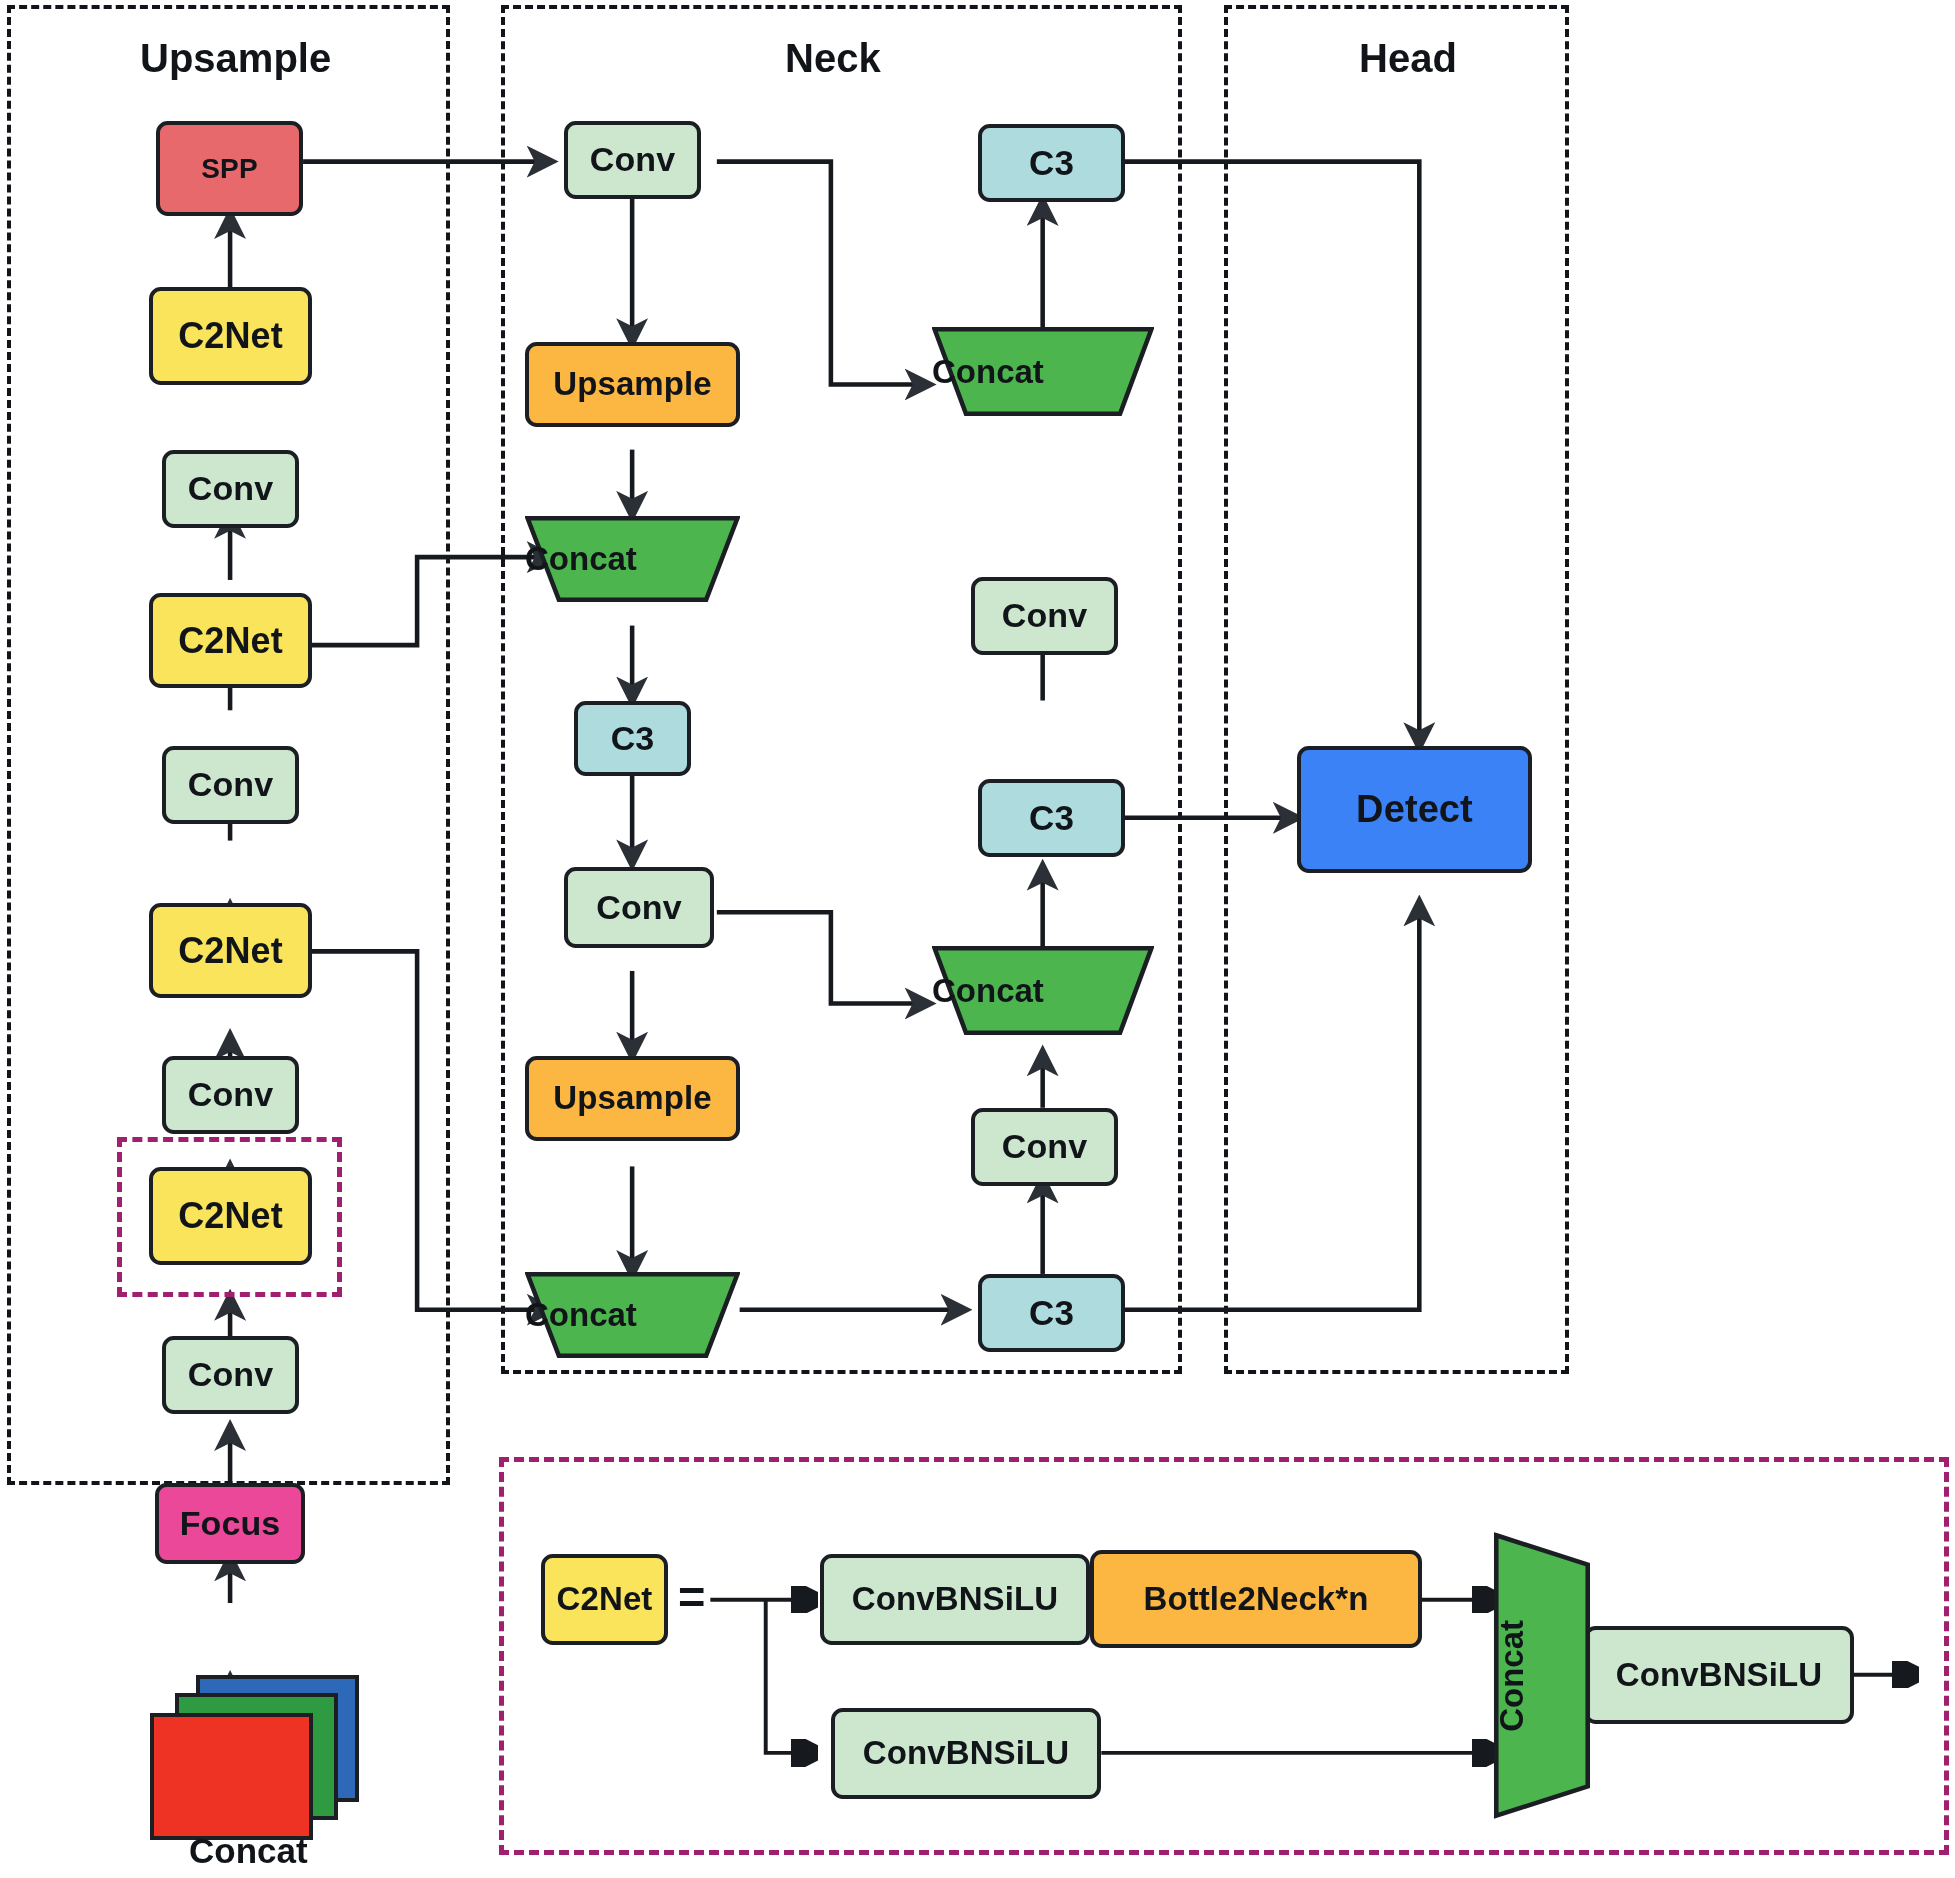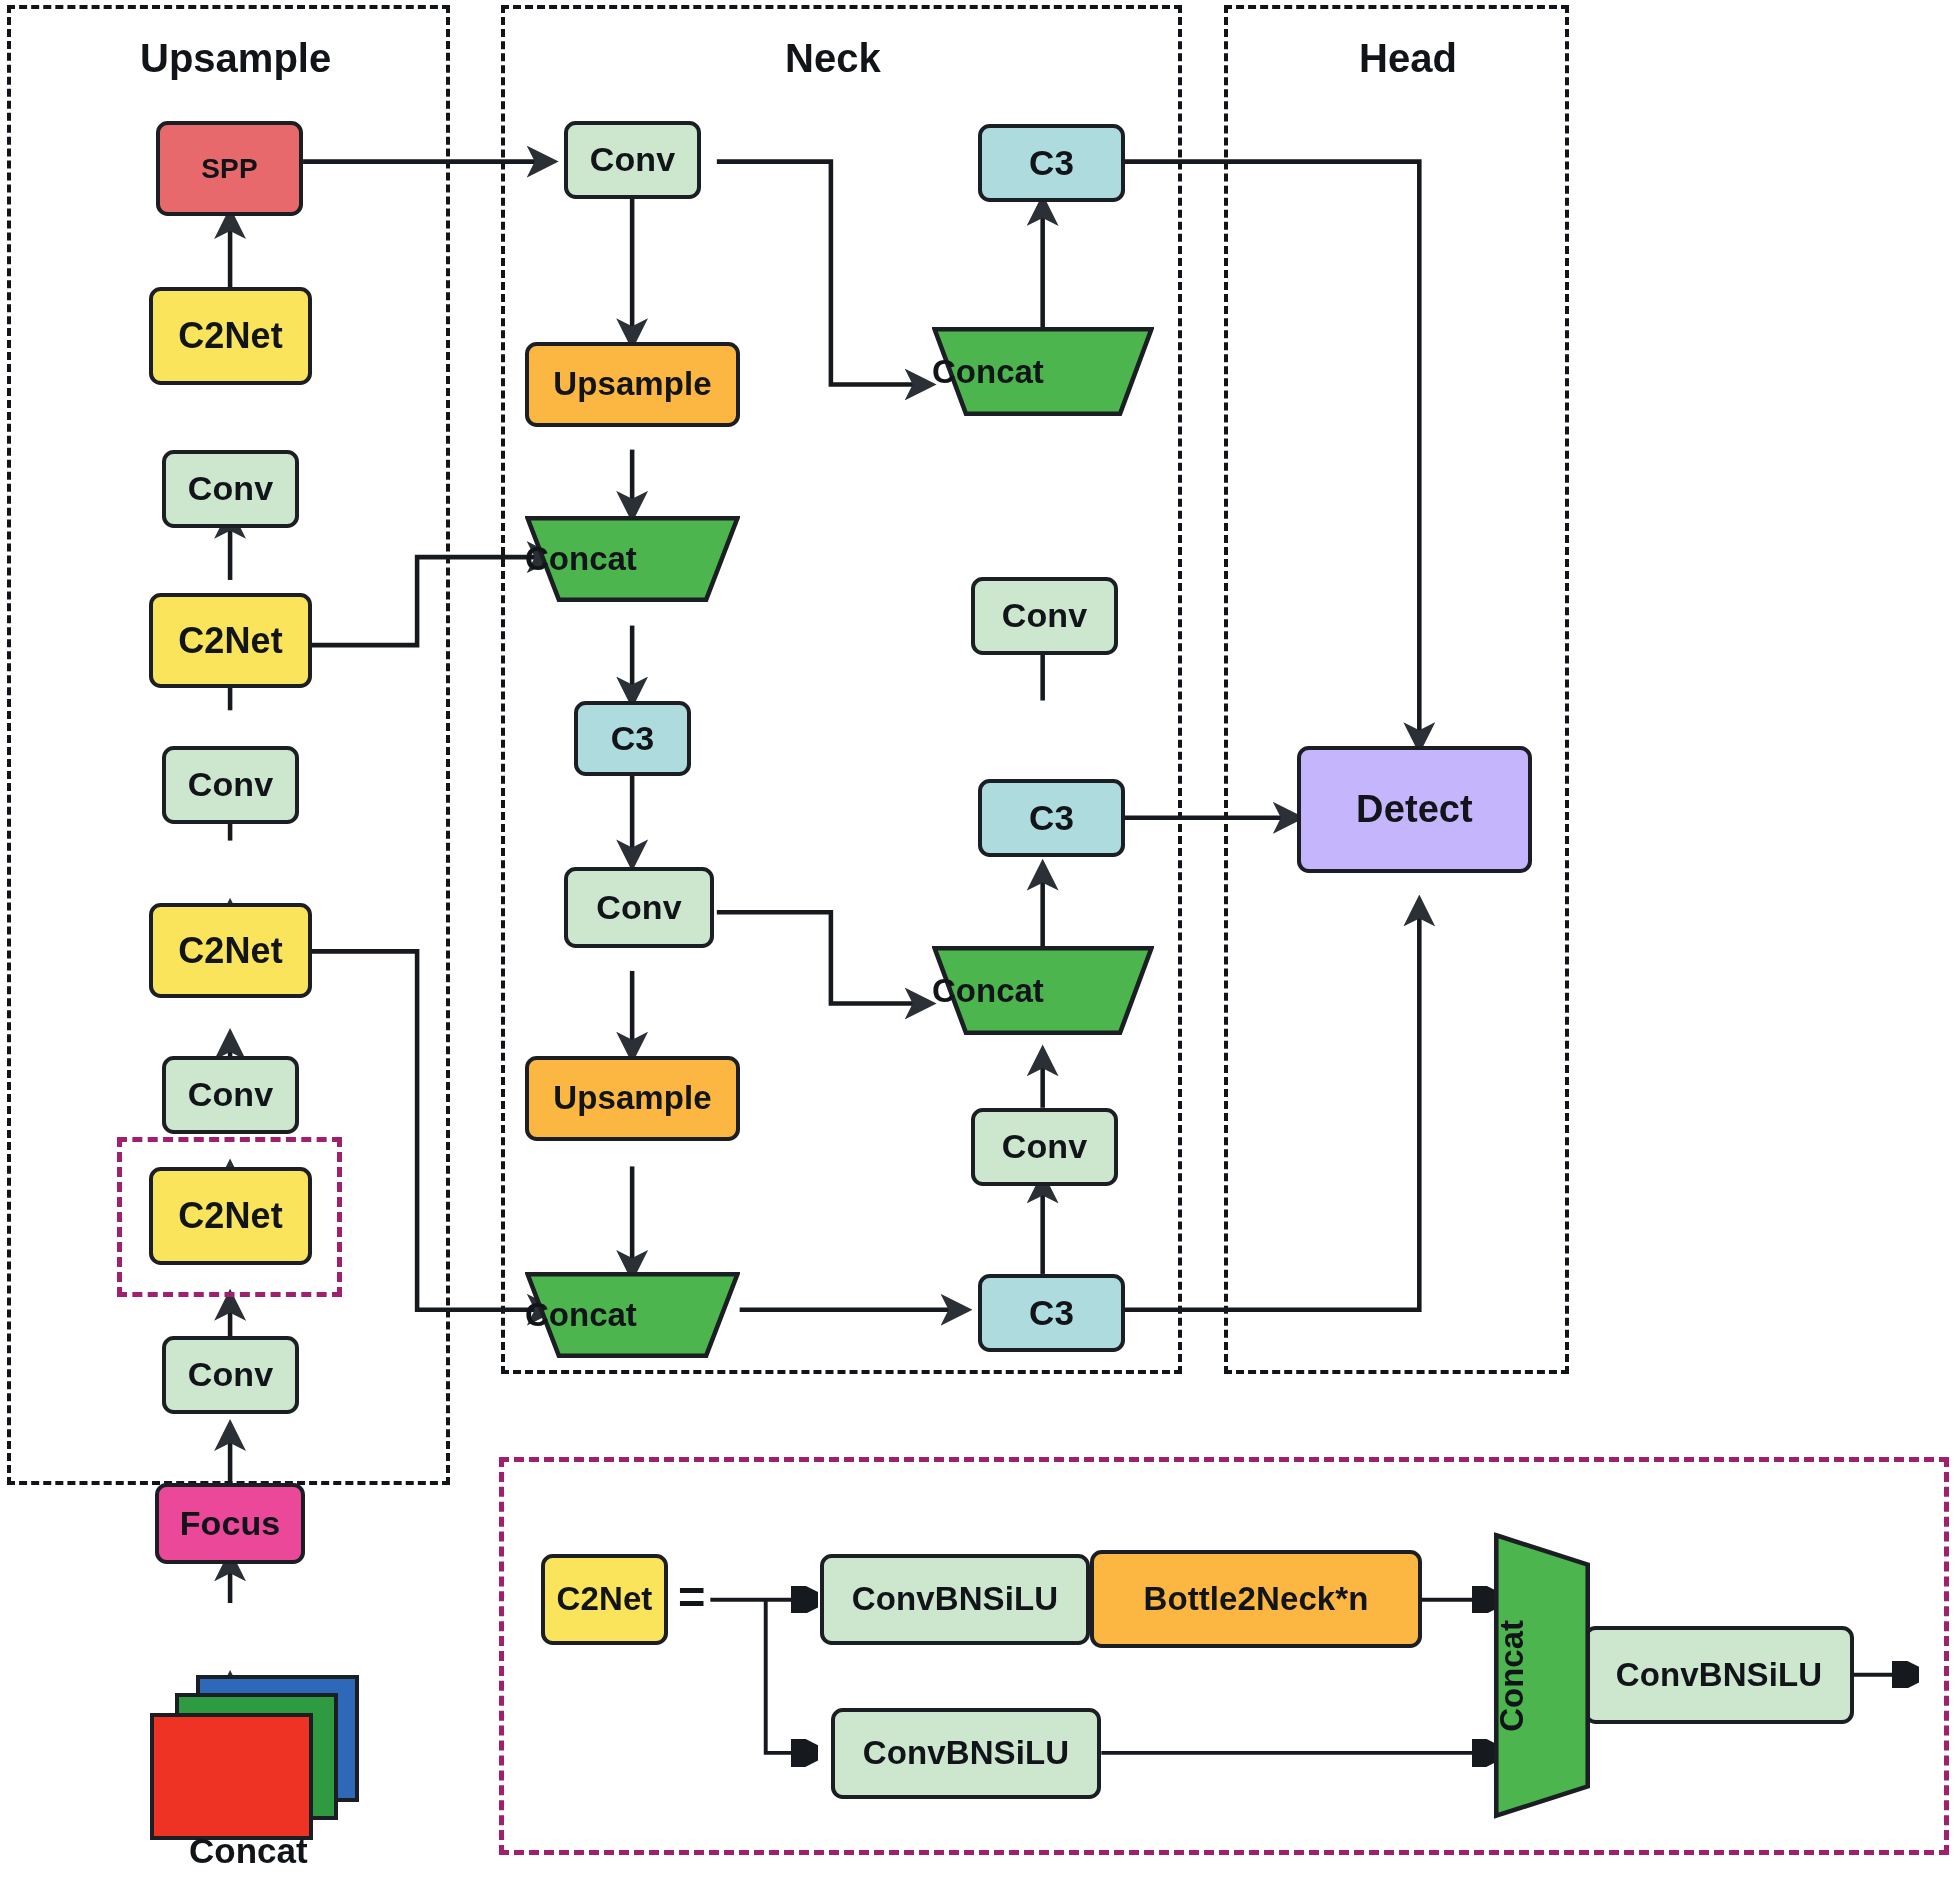--- a/index.html
+++ b/index.html
@@ -202,21 +202,21 @@
   </div>
 
   <div class="node" style="left:971px;top:1108px;width:147px;height:78px;background:#CDE7CE;font-size:34px;">
     <span>Conv</span>
   </div>
 
   <div class="node" style="left:978px;top:1274px;width:147px;height:78px;background:#AEDCDE;font-size:35px;">
     <span>C3</span>
   </div>
 
-  <div class="node" style="left:1297px;top:746px;width:235px;height:127px;background:#c4b5fd;font-size:38px;">
+  <div class="node" style="left:1297px;top:746px;width:235px;height:127px;background:#3b82f6;font-size:38px;">
     <span>Detect</span>
   </div>
 
   <div class="magbox" style="left:499px;top:1457px;width:1450px;height:398px;"></div>
 
   <svg class="layer" viewBox="0 0 3000 2882" width="1955" height="1878">
     <g stroke="#16191d" stroke-width="6" fill="none" marker-end="url(#ah2)">
       <defs>
         <marker id="ah2" viewBox="0 0 12 12" refX="9" refY="6" markerWidth="7" markerHeight="7" orient="auto-start-reverse">
           <path d="M0,0 L12,6 L0,12 L3,6 z" fill="#2b2f36"></path>

